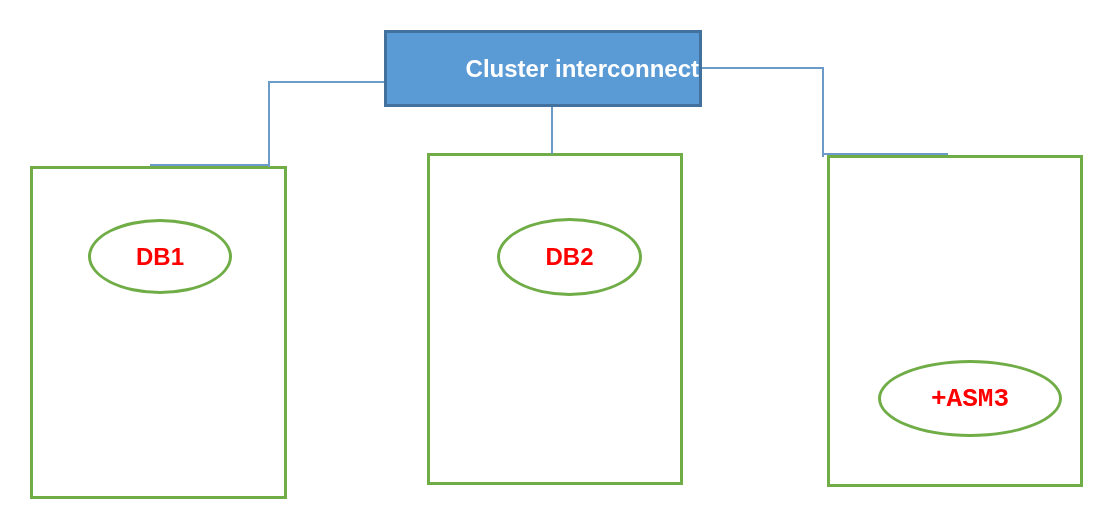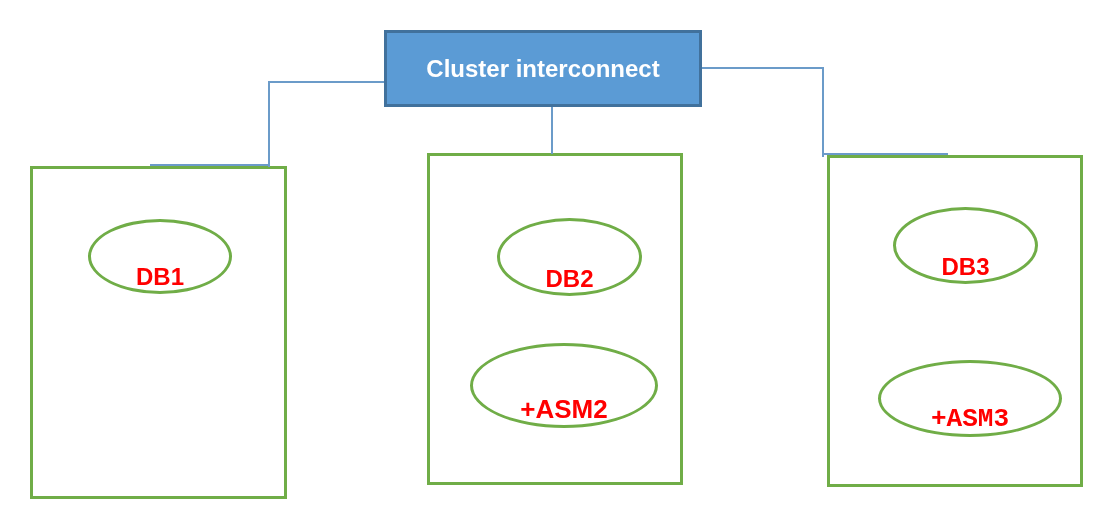--- a/index.html
+++ b/index.html
@@ -11,21 +11,21 @@
     font-family: "Liberation Sans", sans-serif;
     overflow: hidden;
   }
   .interconnect {
     position: absolute;
     left: 384px; top: 30px;
     width: 318px; height: 77px;
     background: #5B9BD5;
     border: 3px solid #41719C;
     box-sizing: border-box;
-    display: flex; align-items: center; justify-content: center;
+    display: flex; align-items: center; justify-content: flex-end;
     color: #ffffff;
     font-weight: bold;
     font-size: 24px;
   }
   .conn { position: absolute; background: #6B9BC9; }
   .conn-left-h    { left: 268px; top: 81px;  width: 116px; height: 2px; }
   .conn-left-v    { left: 268px; top: 81px;  width: 2px;   height: 86px; }
   .conn-left-ov   { left: 150px; top: 164px; width: 120px; height: 2px; }
   .conn-mid-v     { left: 551px; top: 105px; width: 2px;   height: 49px; }
   .conn-right-h   { left: 702px; top: 67px;  width: 122px; height: 2px; }
@@ -39,21 +39,21 @@
   }
   .node1 { left: 30px;  top: 166px; width: 257px; height: 333px; }
   .node2 { left: 427px; top: 153px; width: 256px; height: 332px; }
   .node3 { left: 827px; top: 155px; width: 256px; height: 332px; }
   .ellipse {
     position: absolute;
     border: 3px solid #70AD47;
     border-radius: 50%;
     box-sizing: border-box;
     background: #ffffff;
-    display: flex; align-items: flex-end; justify-content: center;
+    display: flex; align-items: center; justify-content: center;
     color: #FF0000;
     font-weight: bold;
   }
   .db  { font-size: 24px; }
   .asm { font-size: 26px; }
   .db1  { left: 88px;  top: 219px; width: 144px; height: 75px; }
   .asm1 { left: 77px;  top: 329px; width: 185px; height: 85px; }
   .db2  { left: 497px; top: 218px; width: 145px; height: 78px; }
   .asm2 { left: 470px; top: 343px; width: 188px; height: 85px; }
   .db3  { left: 893px; top: 207px; width: 145px; height: 77px; }
@@ -80,24 +80,18 @@
     <span>Cluster interconnect</span>
   </div>
 
   <div class="ellipse db db1">
     <span>DB1</span>
   </div>
 
   <div class="ellipse db db2">
     <span>DB2</span>
   </div>
-  <div class="ellipse asm asm2">
-    <span>+ASM2</span>
-  </div>
 
-  <div class="ellipse db db3">
-    <span>DB3</span>
-  </div>
   <div class="ellipse asm asm3">
     <span>+ASM3</span>
   </div>
 
 </div>
 
 </body></html>

